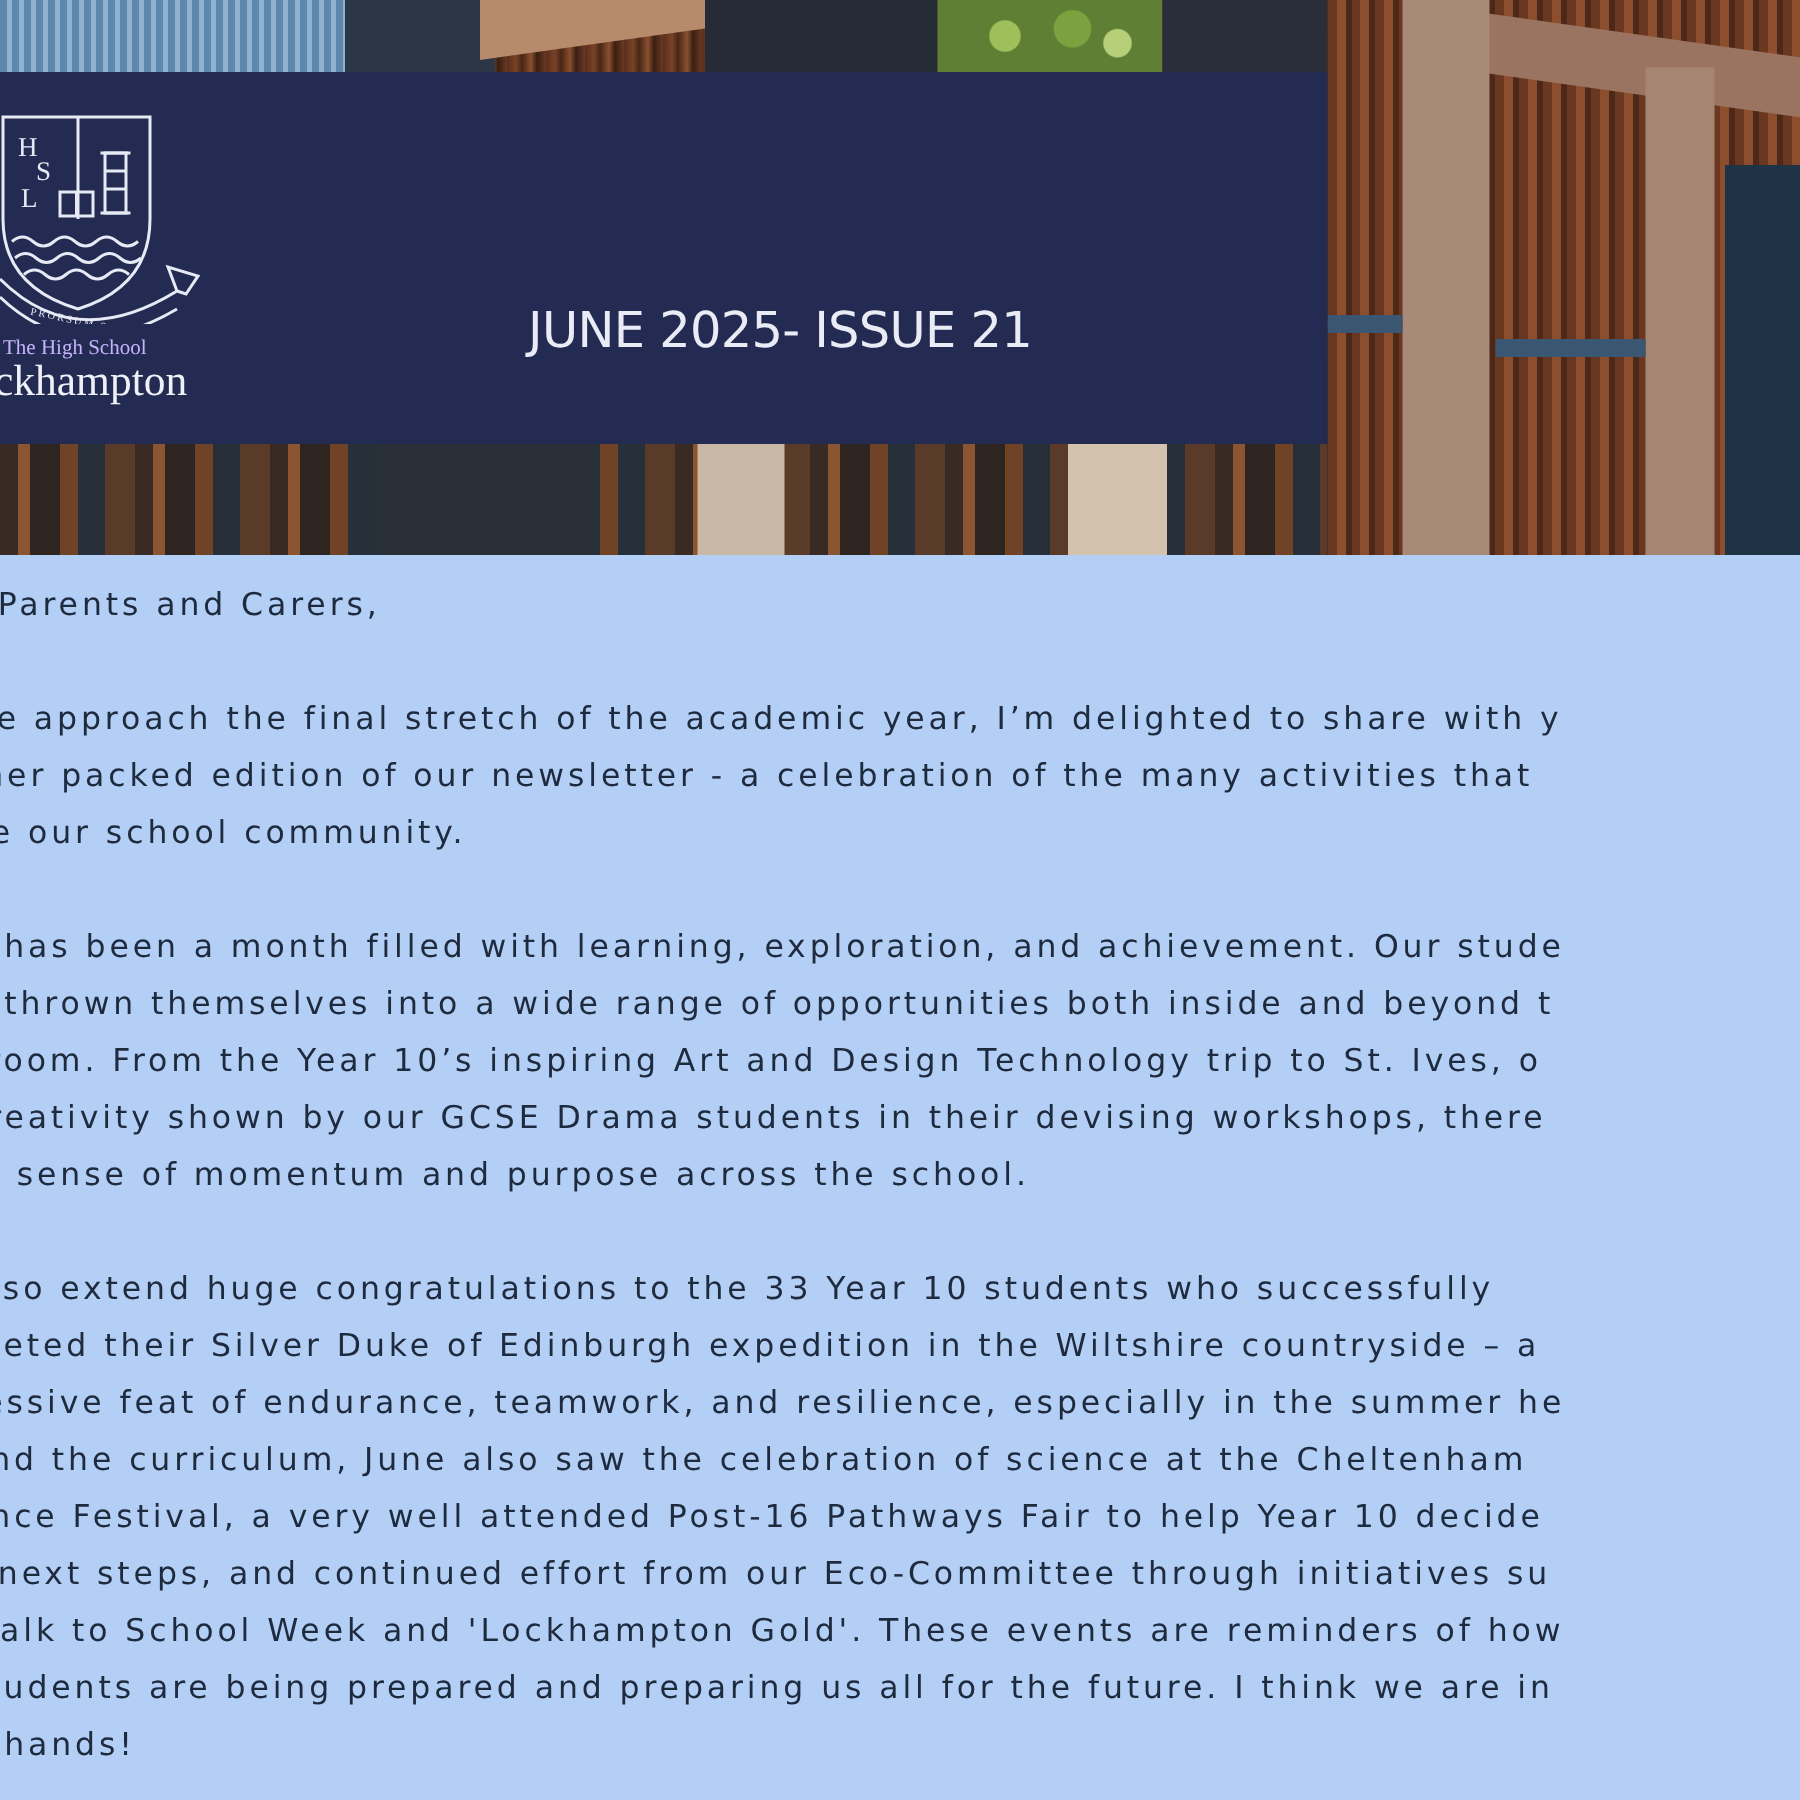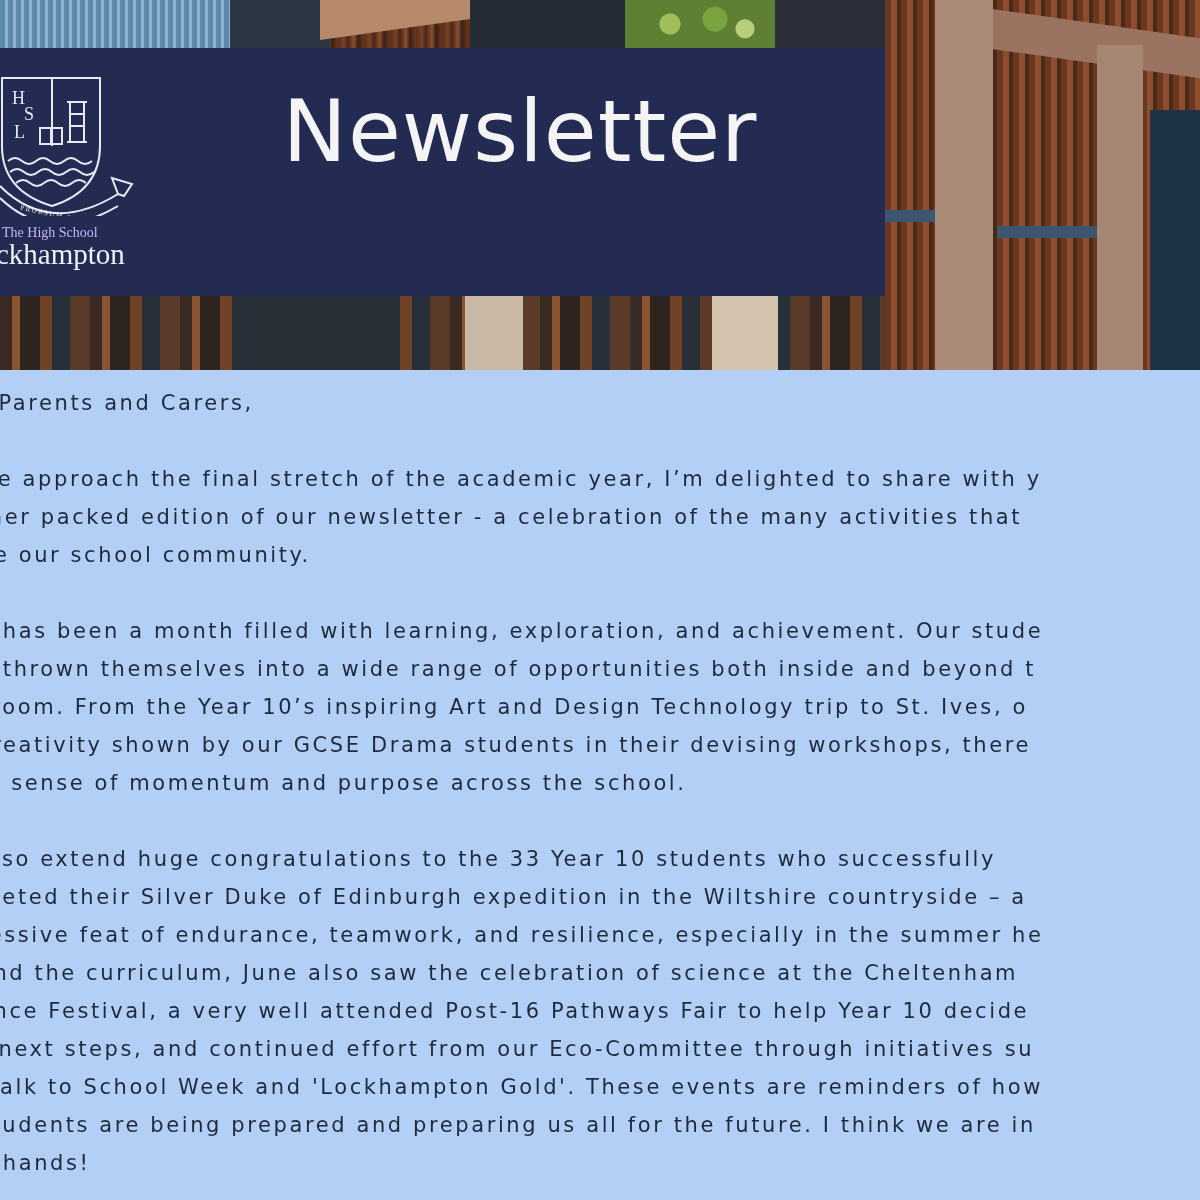--- a/index.html
+++ b/index.html
@@ -172,21 +172,21 @@
       <g fill="#e6eaf4" font-family="Liberation Serif, serif">
         <text x="12" y="38" font-size="18">H</text>
         <text x="24" y="54" font-size="18">S</text>
         <text x="14" y="72" font-size="18">L</text>
         <text x="20" y="152" font-size="7" letter-spacing="1.5" transform="rotate(12 60 148)">PRORSUM SEMPER</text>
       </g>
     </svg>
     <div class="school-name-small">The High School</div>
     <div class="school-name-big">ckhampton</div>
 
-    <div class="newsletter-title">Newsletter</div>
+    <div class="issue-line">JUNE 2025- ISSUE 21</div>
   </div>
 </div>
 
 <div class="letter">
   <p style="top: 14px;">r Parents and Carers,</p>
 
   <p style="top: 90px;">
     <span class="line">we approach the final stretch of the academic year, I’m delighted to share with y</span>
     <span class="line">ther packed edition of our newsletter - a celebration of the many activities that</span>
     <span class="line">ne our school community.</span>

